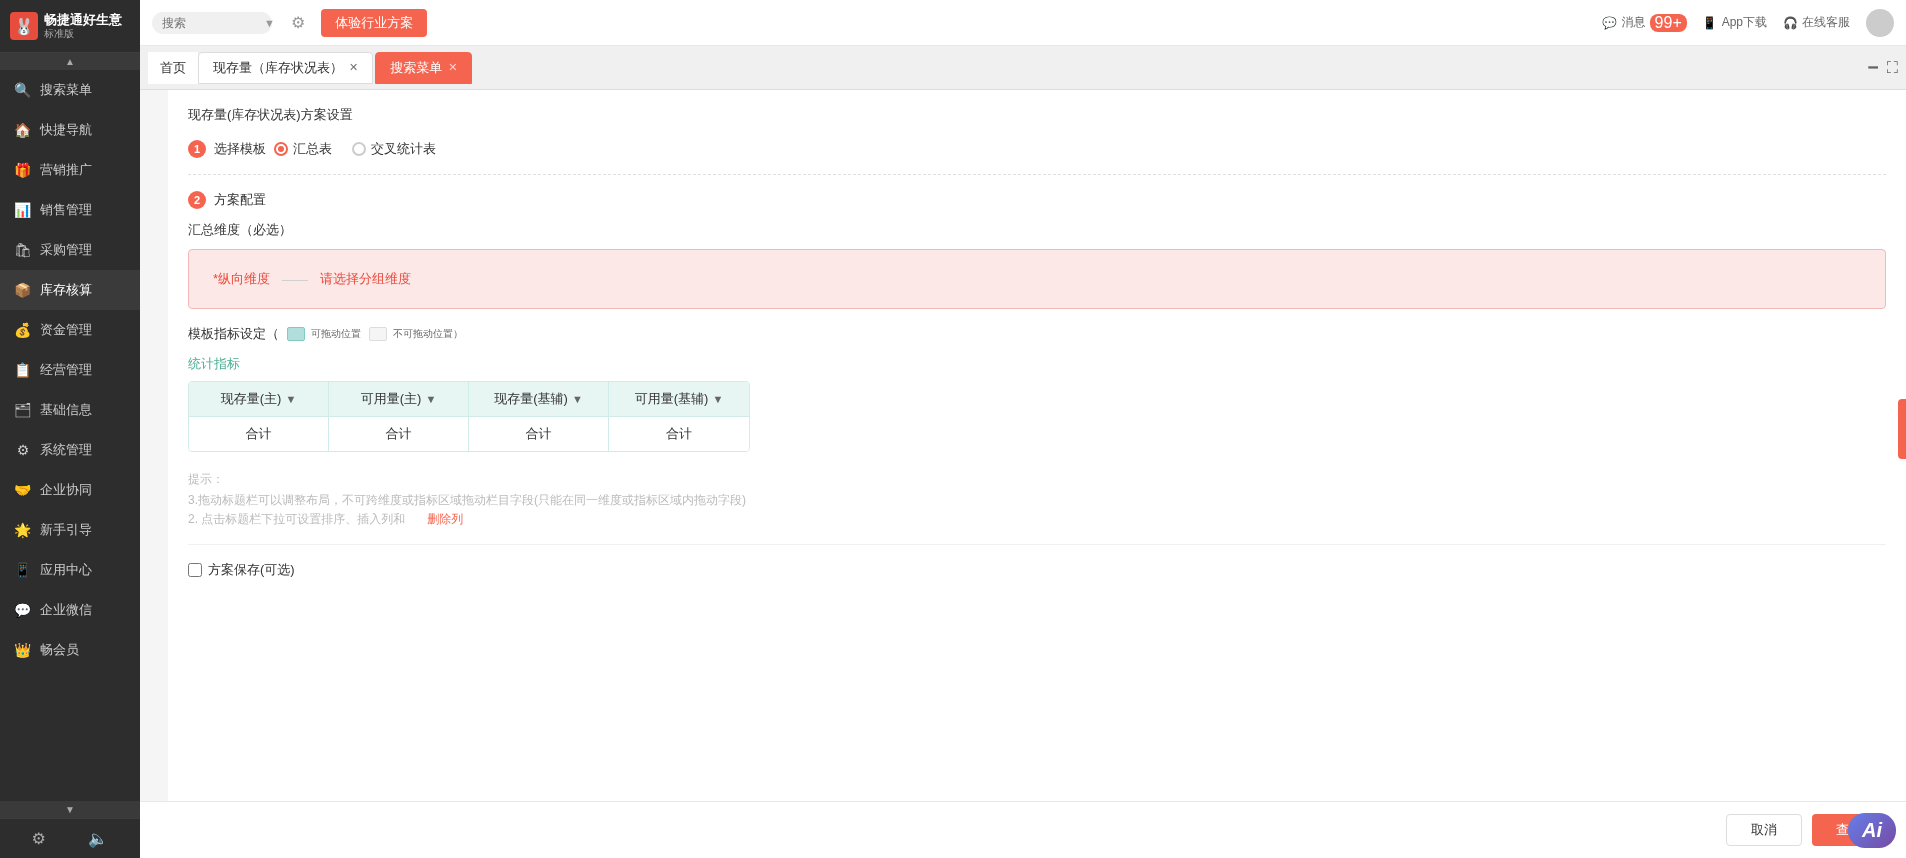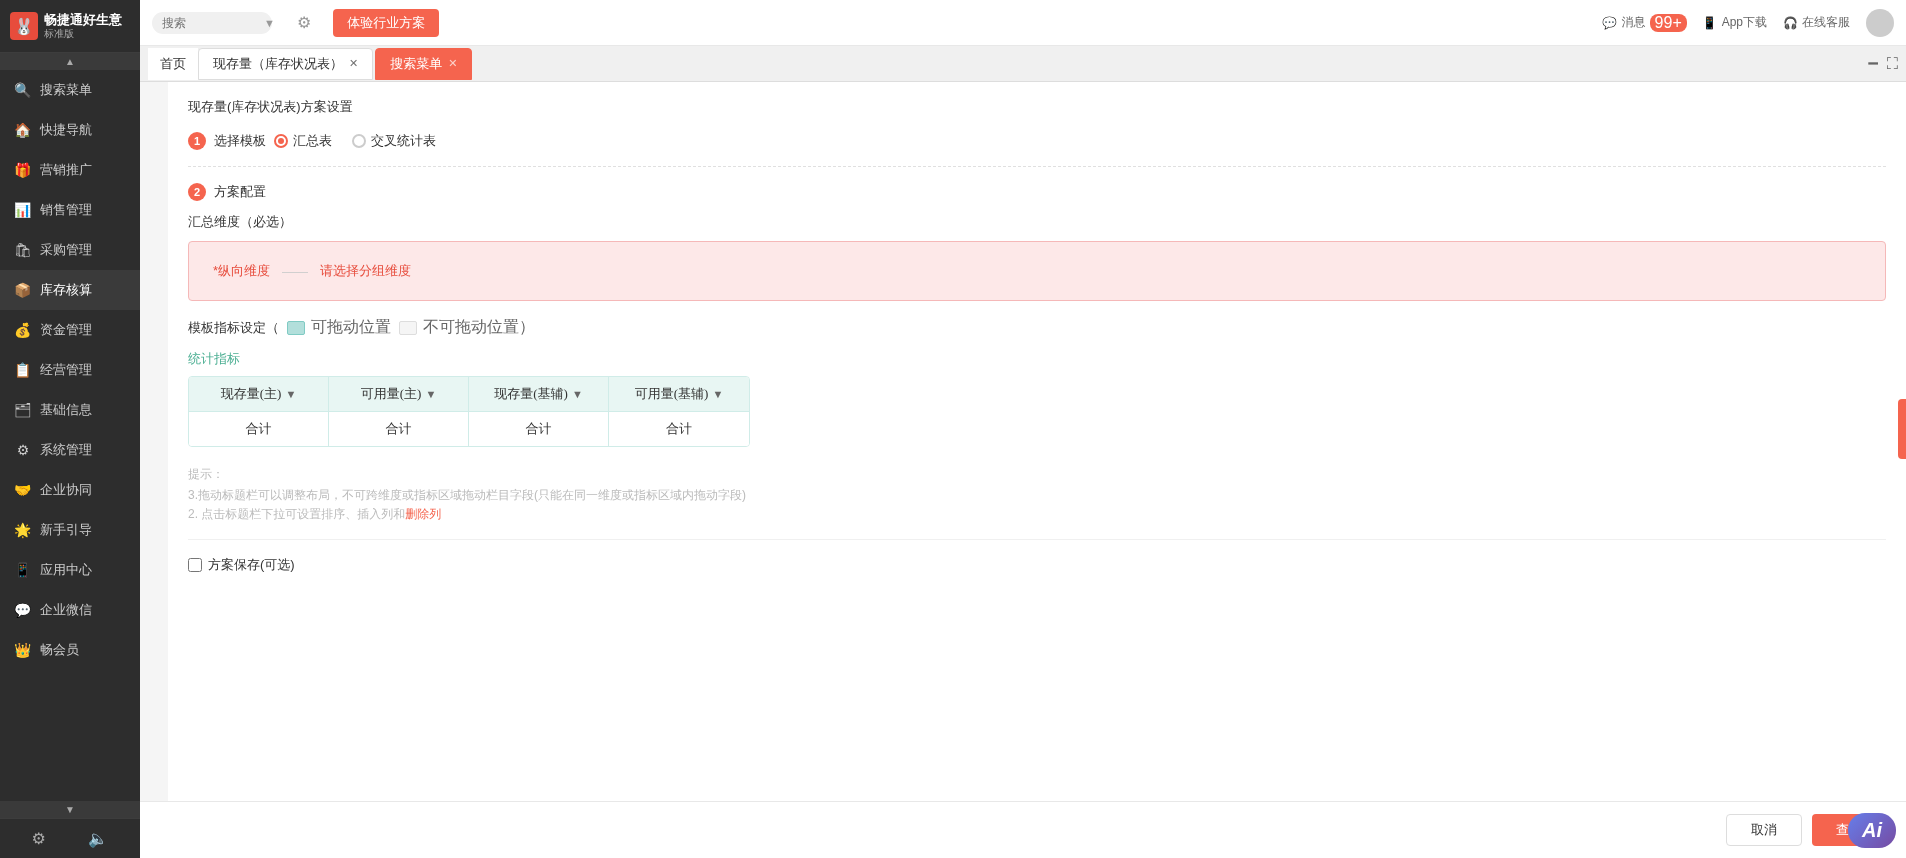--- a/index.html
+++ b/index.html
@@ -88,21 +88,21 @@
       overflow: hidden;
     }
 
     
     .topbar {
       background: #fff;
       height: 46px;
       display: flex;
       align-items: center;
       padding: 0 12px;
-      gap: 22px;
+      gap: 16px;
       border-bottom: 1px solid #e8e8e8;
       flex-shrink: 0;
     }
     .topbar-search {
       background: #f0f0f0;
       border: none;
       border-radius: 14px;
       padding: 4px 28px 4px 10px;
       font-size: 12px;
       color: #999;
@@ -147,21 +147,21 @@
     }
     .topbar-avatar {
       width: 28px; height: 28px;
       border-radius: 50%;
       background: #ccc;
     }
 
     
     .tabbar {
       background: #f0f0f0;
-      height: 36px;
+      height: 44px;
       display: flex;
       align-items: center;
       padding: 0 8px;
       border-bottom: 1px solid #ddd;
       flex-shrink: 0;
       gap: 0;
       justify-content: center;
     }
     .tab {
       display: flex;
@@ -340,37 +340,36 @@
       display: flex;
       align-items: center;
       gap: 6px;
     }
     .legend-box {
       width: 18px; height: 14px;
       border-radius: 2px;
     }
     .legend-box.draggable { background: #b2dfdb; border: 1px solid #80cbc4; }
     .legend-box.non-draggable { background: #f5f5f5; border: 1px solid #ddd; }
-    .legend-text { font-size: 16px; color: #666; }
+    .legend-text { font-size: 10px; color: #666; }
 
     
     .stats-section-title {
       color: #4caf93;
       font-size: 13px;
       font-weight: 500;
       margin-bottom: 8px;
     }
 
     .stats-table {
       border: 1px solid #d0ece8;
       border-radius: 4px;
       overflow: hidden;
       display: inline-block;
       min-width: 560px;
-      font-family: Liberation Serif, serif;
     }
     .stats-table-header {
       display: flex;
       background: #e8f6f3;
     }
     .stats-col {
       width: 140px;
       display: flex;
       align-items: center;
       justify-content: center;
@@ -400,21 +399,21 @@
     .stats-cell:last-child { border-right: none; }
 
     
     .tips-area {
       margin: 16px 0;
       font-size: 12px;
       color: #bbb;
     }
     .tips-title { margin-bottom: 4px; color: #bbb; }
     .tips-item { margin-bottom: 2px; }
-    .tips-item a, .tips-link { color: #f5644e; cursor: pointer; }
+    .tips-item a, .tips-link { color: #f5644e; cursor: pointer; padding-left: 22px; }
 
     
     .save-option {
       display: flex;
       align-items: center;
       gap: 6px;
       margin-top: 16px;
       padding-top: 16px;
       border-top: 1px solid #f0f0f0;
     }

